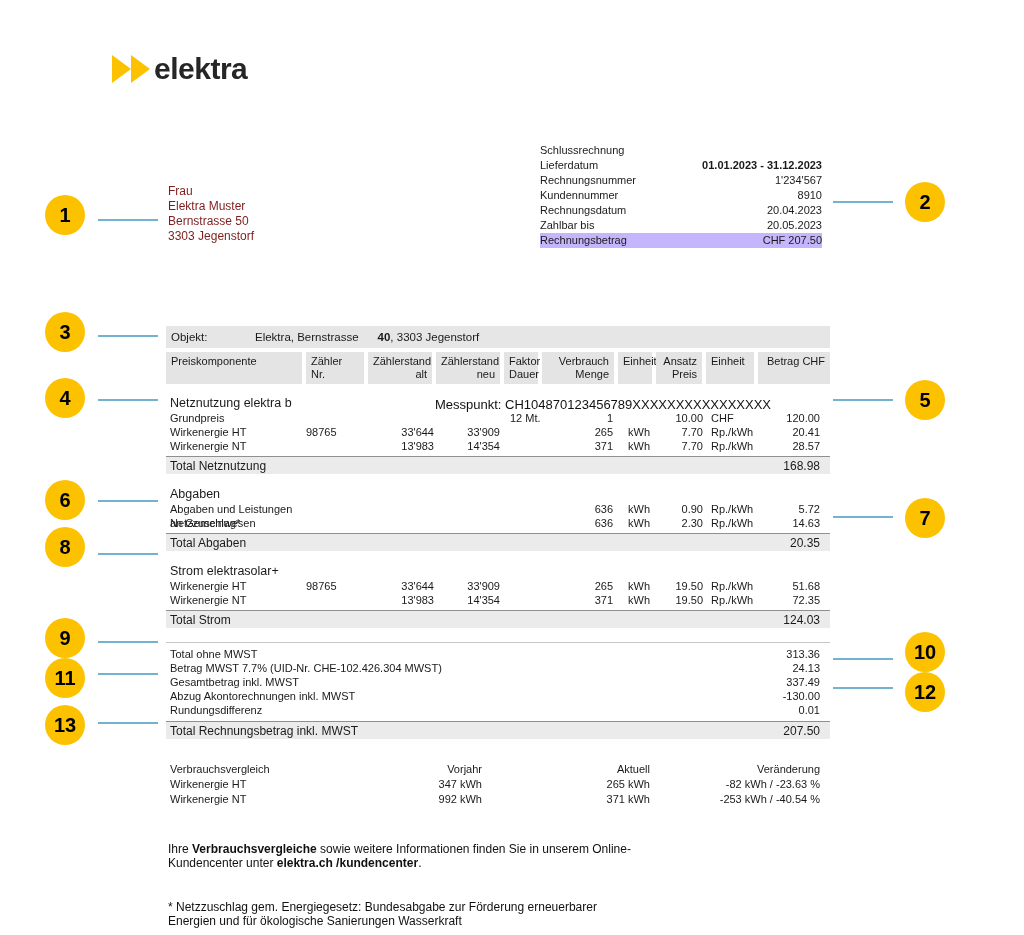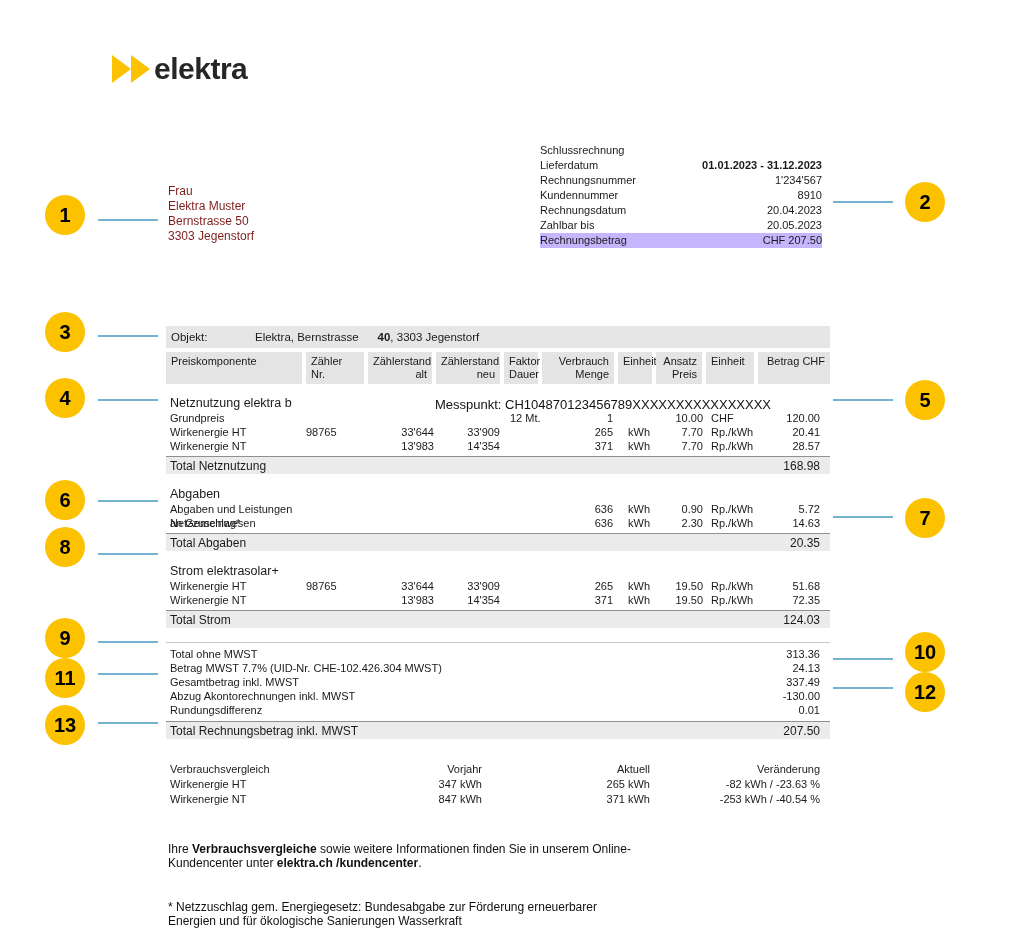--- a/index.html
+++ b/index.html
@@ -312,21 +312,21 @@
         <span class="ccr">Veränderung</span>
     </div>
     <div class="crow">
       <span class="cc0">Wirkenergie HT</span>
         <span class="ccr">347 kWh</span>
         <span class="ccr">265 kWh</span>
         <span class="ccr">-82 kWh / -23.63 %</span>
     </div>
     <div class="crow">
       <span class="cc0">Wirkenergie NT</span>
-        <span class="ccr">847 kWh</span>
+        <span class="ccr">992 kWh</span>
         <span class="ccr">371 kWh</span>
         <span class="ccr">-253 kWh / -40.54 %</span>
     </div>
   </div>
 
   <div class="footer">
     <div class="p1">
       <span>Ihre </span><span class="b">Verbrauchsvergleiche</span><span> sowie weitere Informationen finden Sie in unserem Online-</span><br>
       <span>Kundencenter unter </span><span class="b">elektra.ch /kundencenter</span><span>.</span>
     </div>

